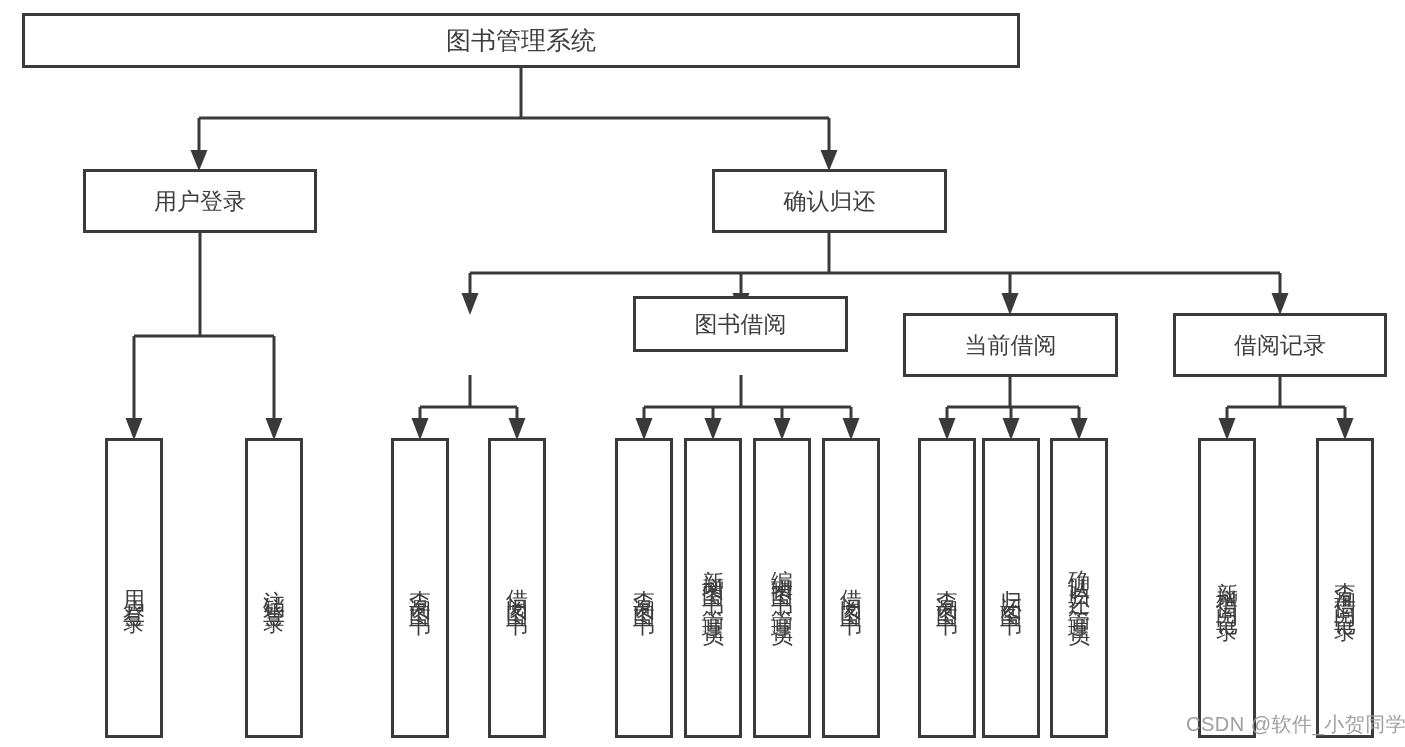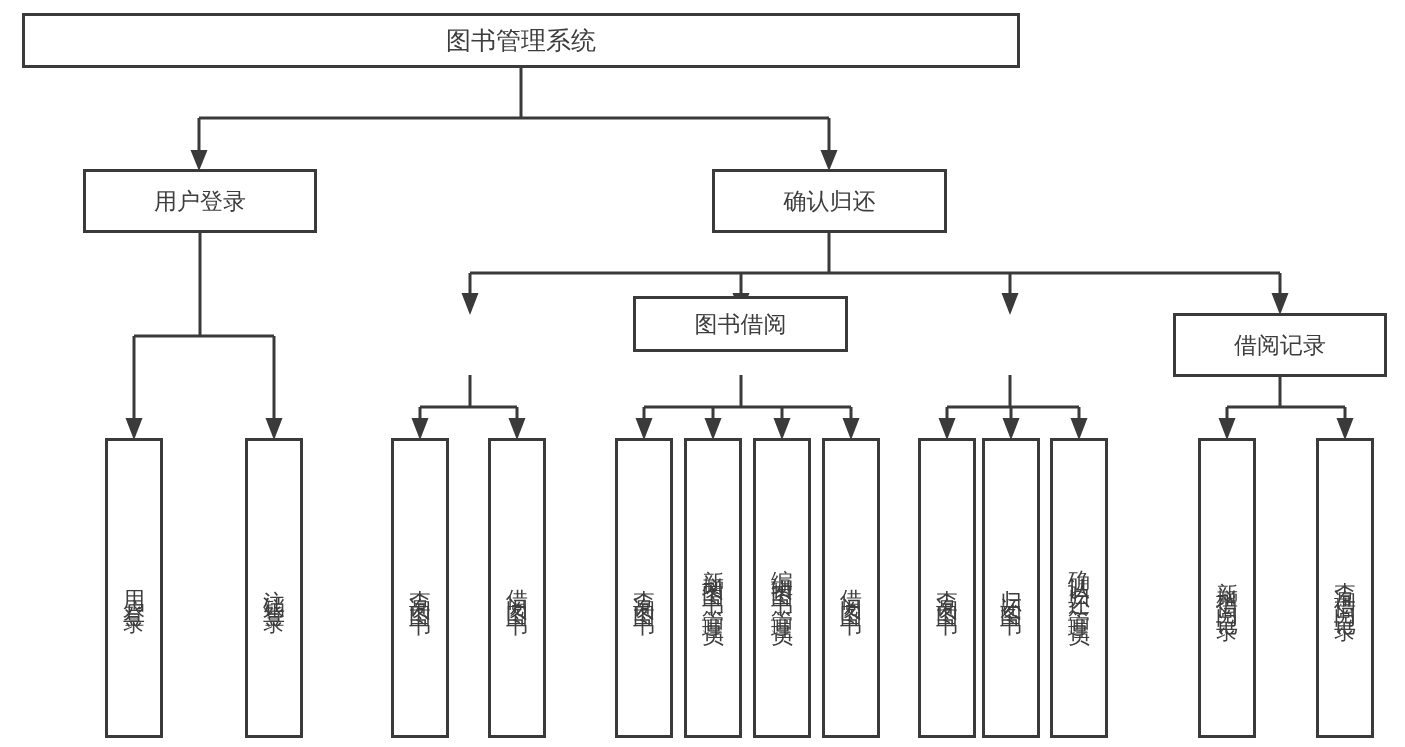--- a/index.html
+++ b/index.html
@@ -109,20 +109,23 @@
   <div class="node h-mid" style="left:83px; top:169px; width:234px; height:64px;">
     <span>用户登录</span>
   </div>
   <div class="node h-mid" style="left:712px; top:169px; width:235px; height:64px;">
     <span>确认归还</span>
   </div>
 
   <div class="node h-mid" style="left:633px; top:296px; width:215px; height:56px;">
     <span>图书借阅</span>
   </div>
+  <div class="node h-mid" style="left:903px; top:313px; width:215px; height:64px;">
+    <span>当前借阅</span>
+  </div>
   <div class="node h-mid" style="left:1173px; top:313px; width:214px; height:64px;">
     <span>借阅记录</span>
   </div>
 
   <div class="node v-leaf" style="left:105px; top:438px; width:58px; height:300px;">
     <span class="vtext">用户登录</span>
   </div>
   <div class="node v-leaf" style="left:245px; top:438px; width:58px; height:300px;">
     <span class="vtext">注销登录</span>
   </div>
@@ -153,14 +156,15 @@
   <div class="node v-leaf" style="left:1050px; top:438px; width:58px; height:300px;">
     <span class="vtext">确认归还（管理员）</span>
   </div>
   <div class="node v-leaf" style="left:1198px; top:438px; width:58px; height:300px;">
     <span class="vtext">新增借阅记录</span>
   </div>
   <div class="node v-leaf" style="left:1316px; top:438px; width:58px; height:300px;">
     <span class="vtext">查询借阅记录</span>
   </div>
 
+  <div class="watermark">CSDN @软件_小贺同学</div>
 
 </div>
 
 </body></html>

